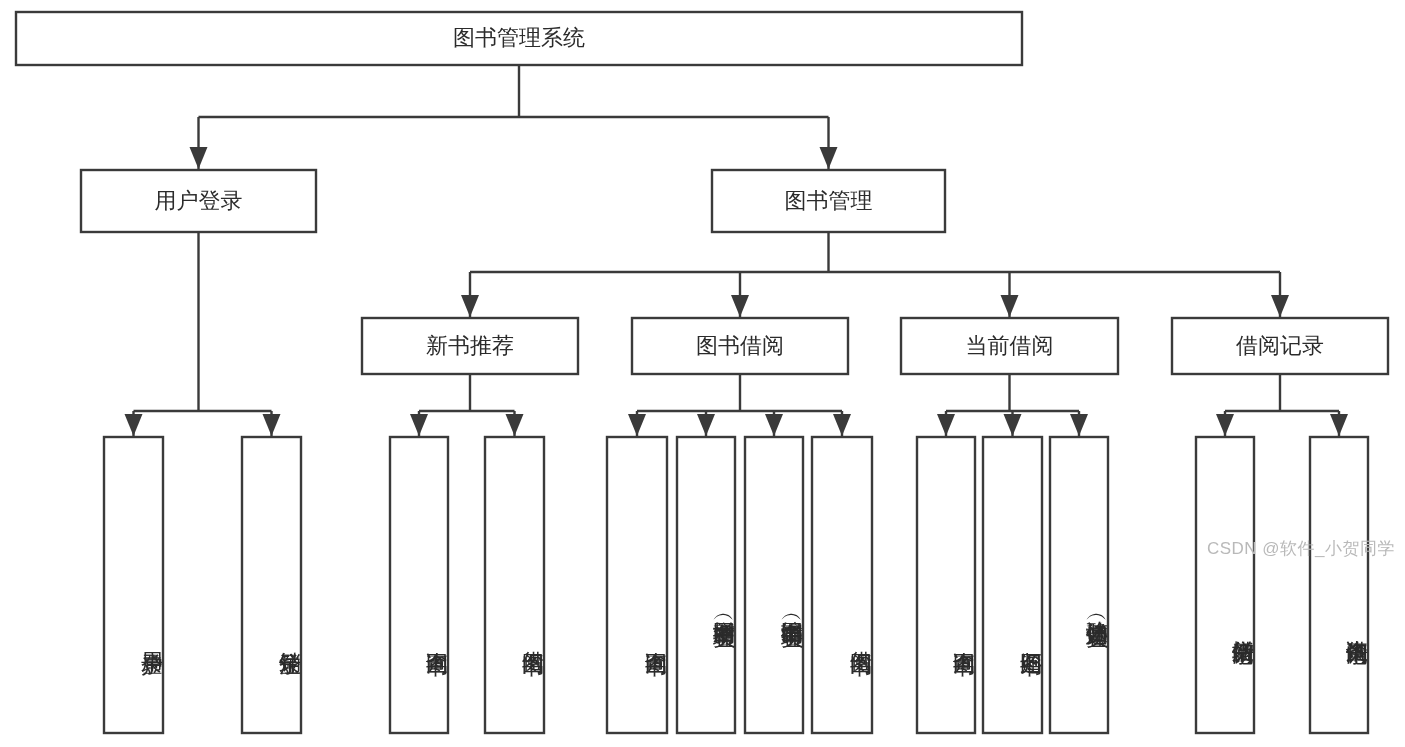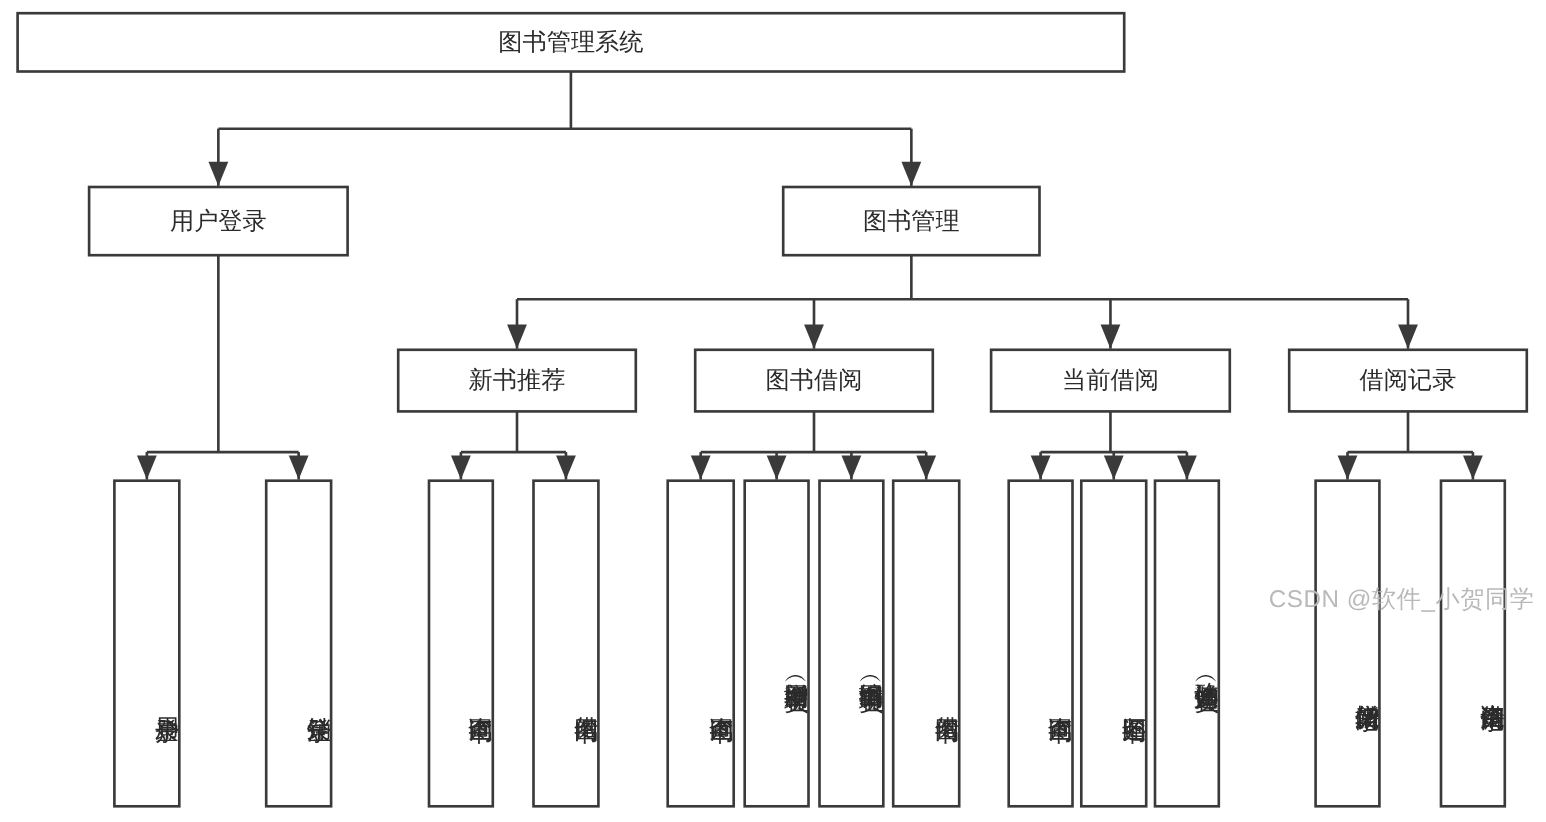--- a/index.html
+++ b/index.html
@@ -63,21 +63,21 @@
     align-items: flex-start;
     justify-content: center;
     pointer-events: none;
     text-align: center;
   }
   .watermark {
     position: absolute;
     right: 10px;
     bottom: 6px;
     font-family: "Liberation Sans", "DejaVu Sans", sans-serif;
-    font-size: 22px;
+    font-size: 17px;
     color: #b9b9b9;
     letter-spacing: 0.5px;
     white-space: nowrap;
   }
 </style>
 </head>
 <body>
 
 <div id="diagram-root">
 

